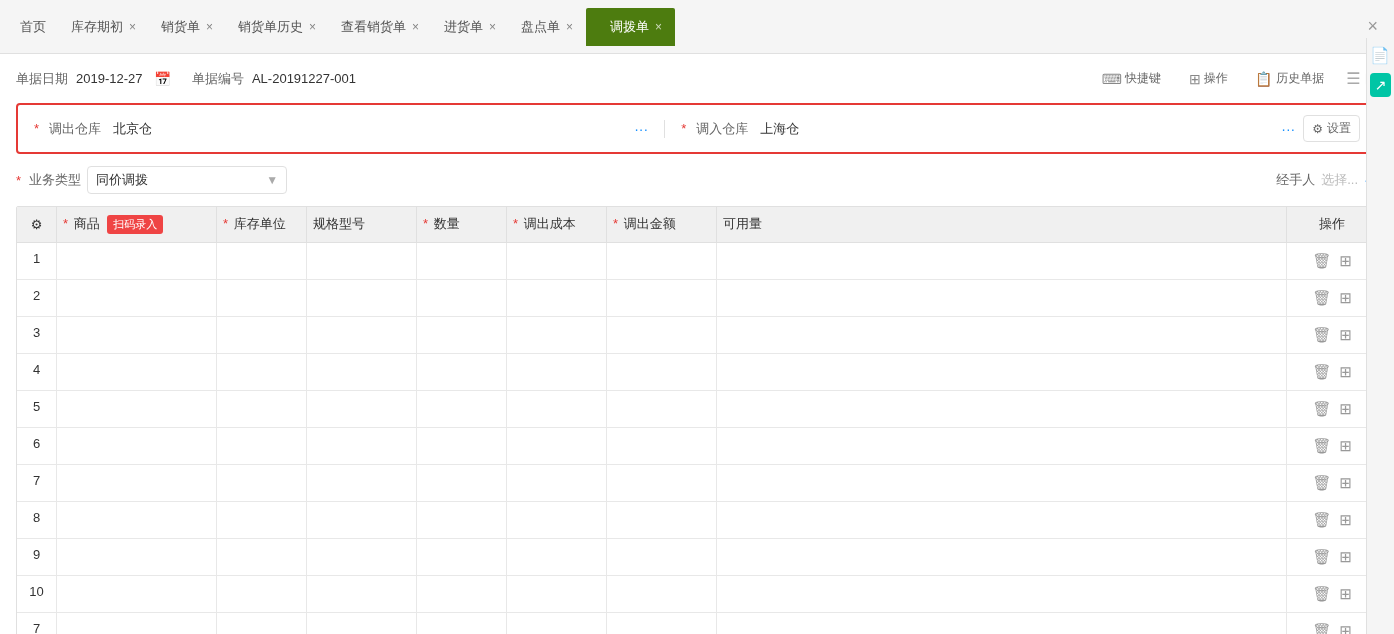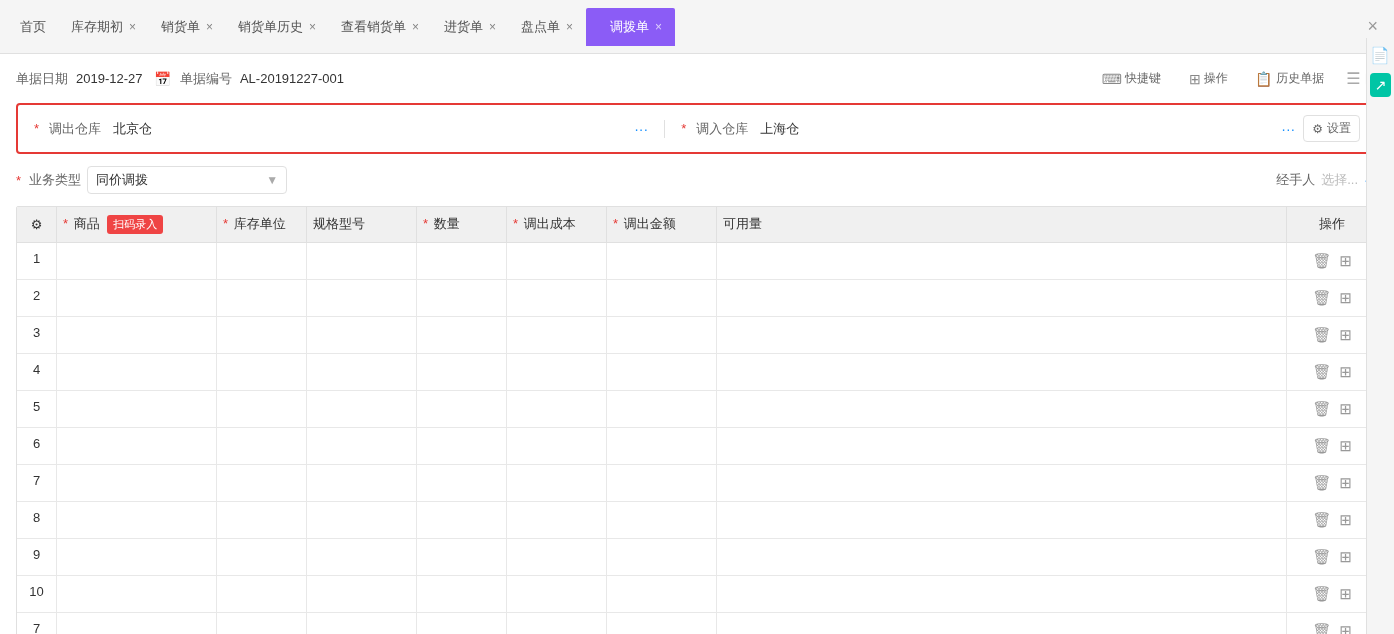--- a/index.html
+++ b/index.html
@@ -18,21 +18,21 @@
       display: flex; align-items: center;
       padding: 0 12px;
       height: 38px;
       cursor: pointer;
       font-size: 13px;
       color: #555;
       border-right: 1px solid transparent;
       white-space: nowrap;
     }
     .tab.active {
-      background: #8b5cf6;
+      background: #4d7c0f;
       color: #fff;
       border-radius: 2px 2px 0 0;
       padding-left: 24px;
     }
     .tab .close-btn {
       margin-left: 6px;
       font-size: 12px;
       color: inherit;
       opacity: 0.7;
       cursor: pointer;
@@ -260,21 +260,21 @@
   <span class="tab-bar-close">×</span>
 </div>
 
 <div class="main-content">
 
   <div class="form-header">
     <div class="form-header-left">
       <span class="label-text">单据日期</span>
       <span class="value-text">2019-12-27</span>
       <span class="calendar-icon">📅</span>
-      <span class="label-text" style="">单据编号</span>
+      <span class="label-text" style="margin-left:12px;">单据编号</span>
       <span class="value-text">AL-20191227-001</span>
     </div>
     <div class="form-header-right">
       <div class="header-icon-btn">
         <span class="icon">⌨</span>
         <span>快捷键</span>
       </div>
       <div class="header-icon-btn">
         <span class="icon">⊞</span>
         <span>操作</span>

